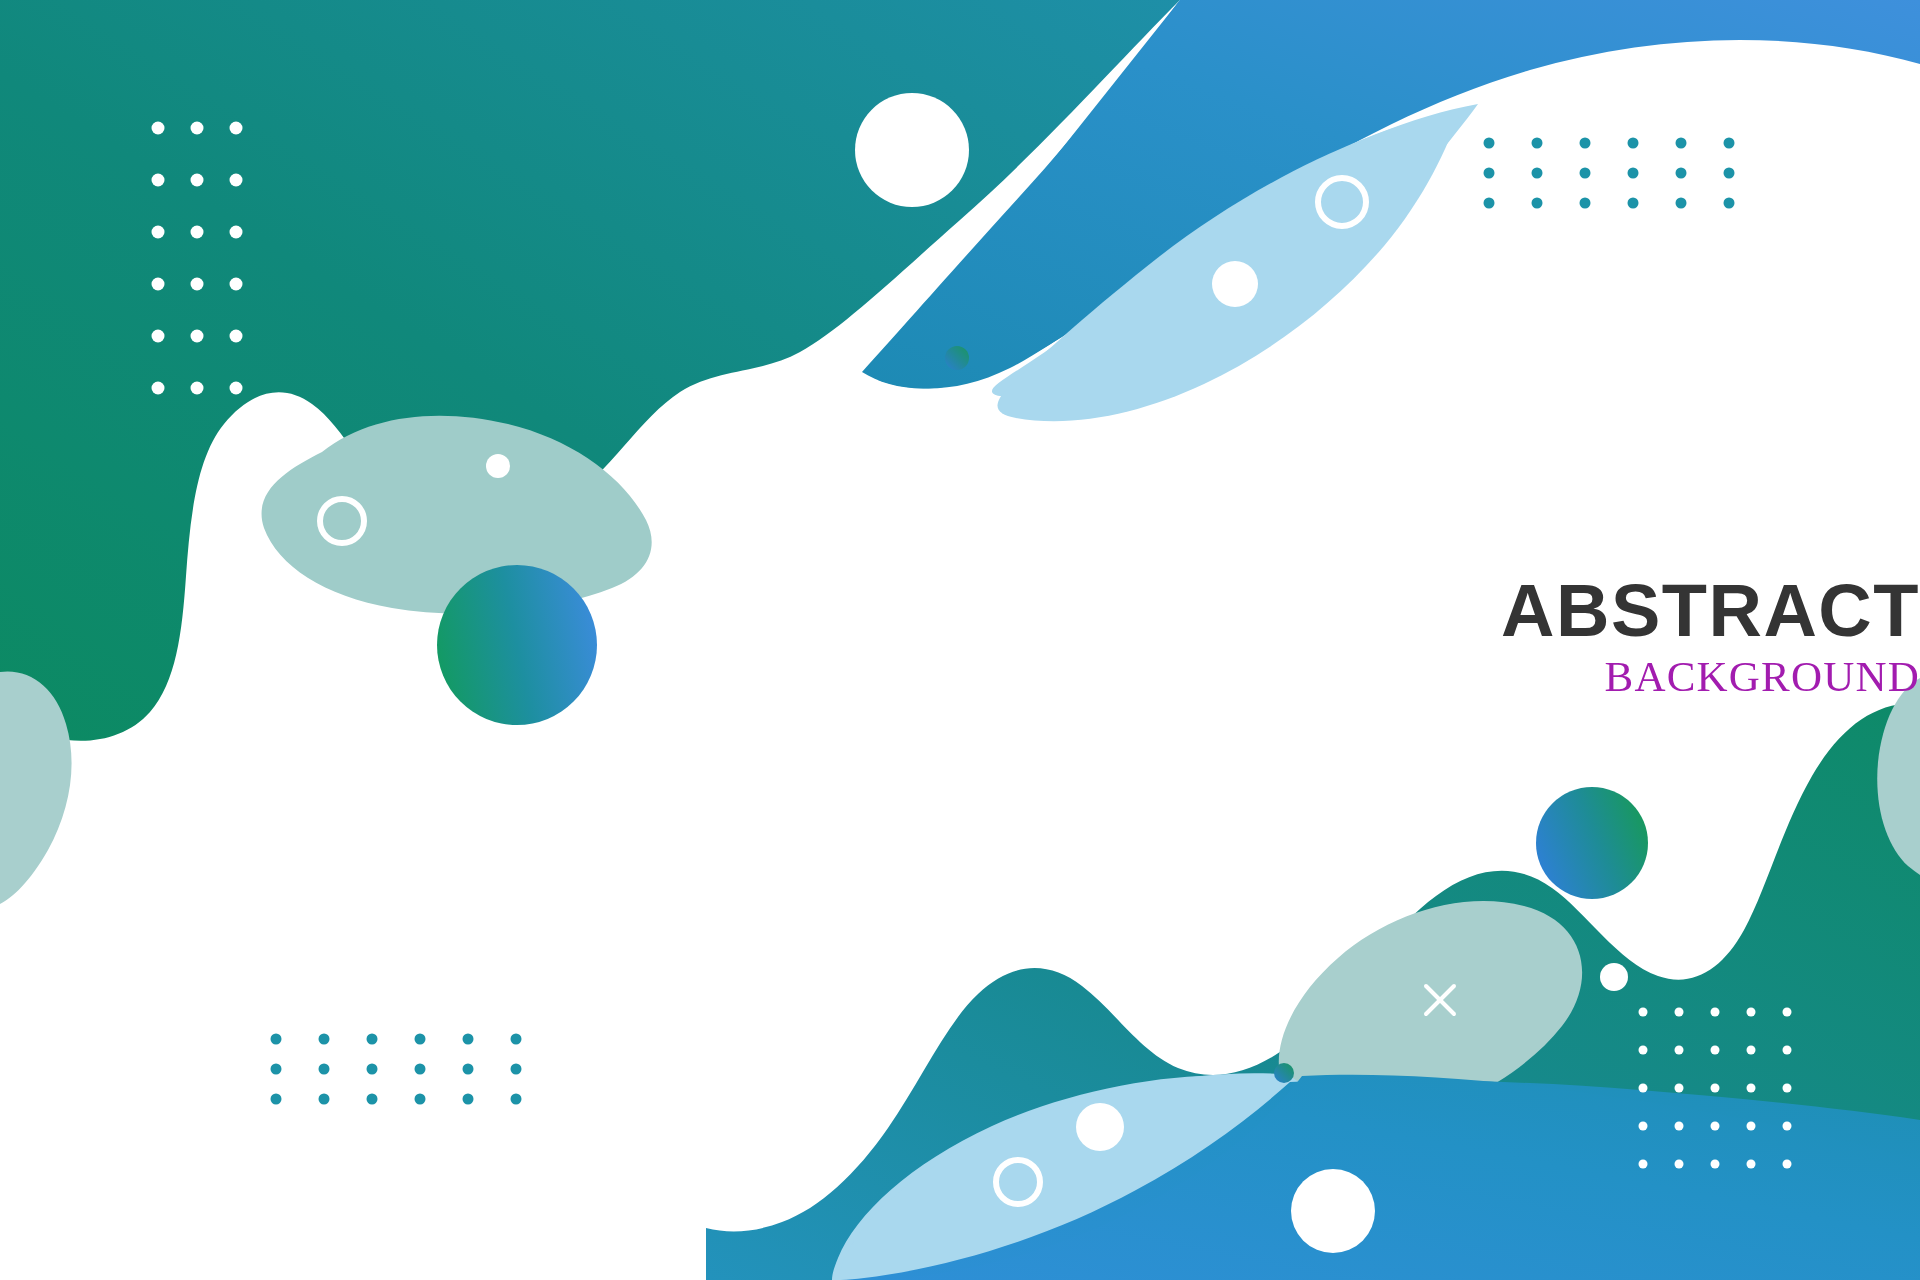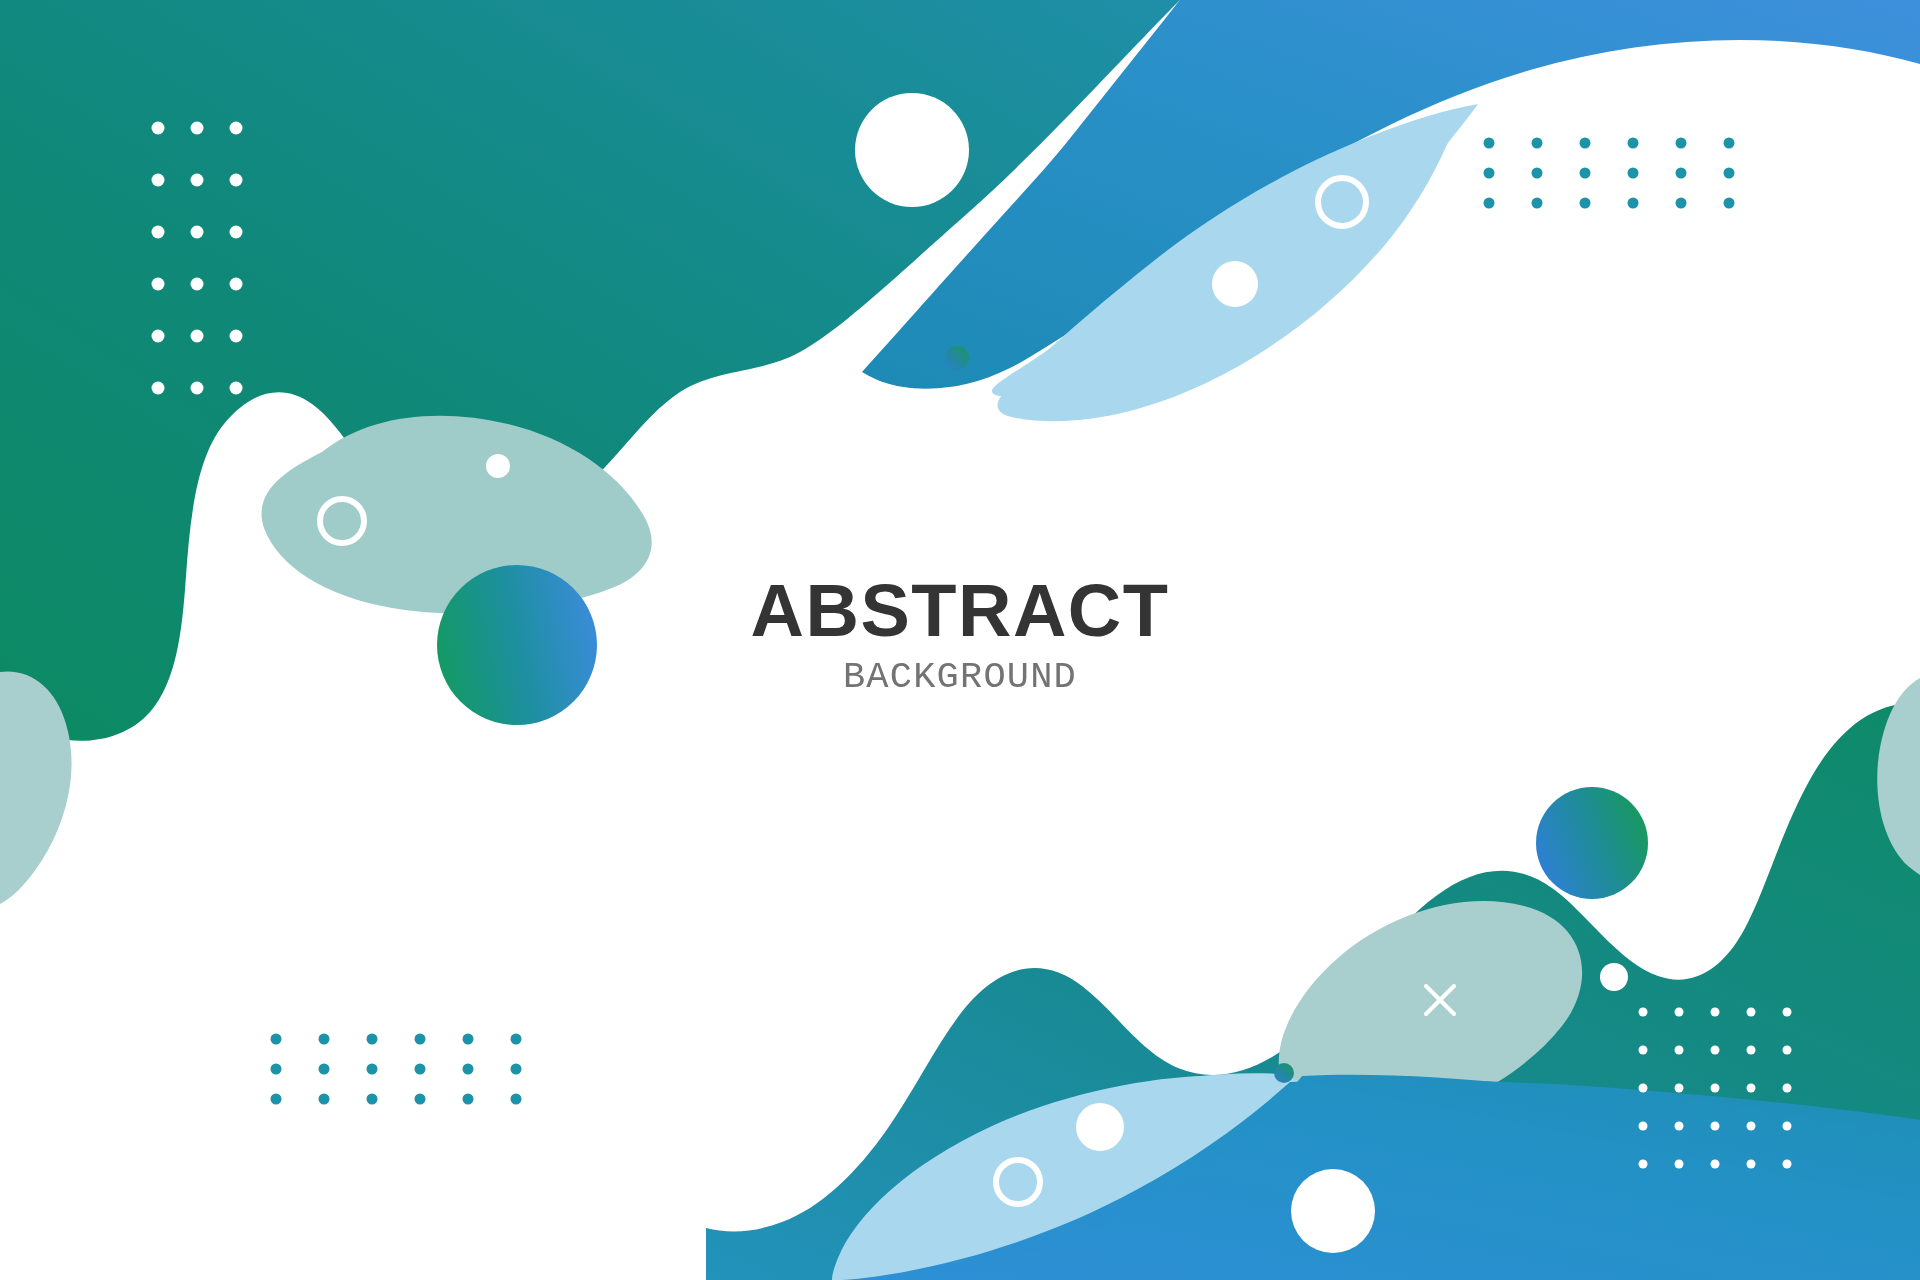--- a/index.html
+++ b/index.html
@@ -25,42 +25,42 @@
     inset: 0;
     width: 1920px;
     height: 1280px;
     display: block;
   }
   #title-block {
     position: absolute;
     left: 0;
     top: 572px;
     width: 1920px;
-    text-align: center;
+    text-align: right;
     z-index: 5;
     pointer-events: none;
   }
   #title-main {
     display: block;
     font-family: "Liberation Sans", sans-serif;
     font-weight: 700;
     font-size: 74px;
     line-height: 78px;
     letter-spacing: 1.5px;
     color: #343434;
     margin: 0;
   }
   #title-sub {
     display: block;
-    font-family: Liberation Mono, monospace;
+    font-family: Liberation Serif, serif;
     font-weight: 400;
-    font-size: 37px;
+    font-size: 43px;
     line-height: 50px;
     letter-spacing: 1.2px;
-    color: #737373;
+    color: #a21caf;
     margin: 2px 0 0 0;
   }
 </style>
 </head>
 <body>
 
 <div id="poster">
 
   <svg id="art" viewBox="0 0 1920 1280" preserveAspectRatio="none" xmlns="http://www.w3.org/2000/svg">
     <defs>

